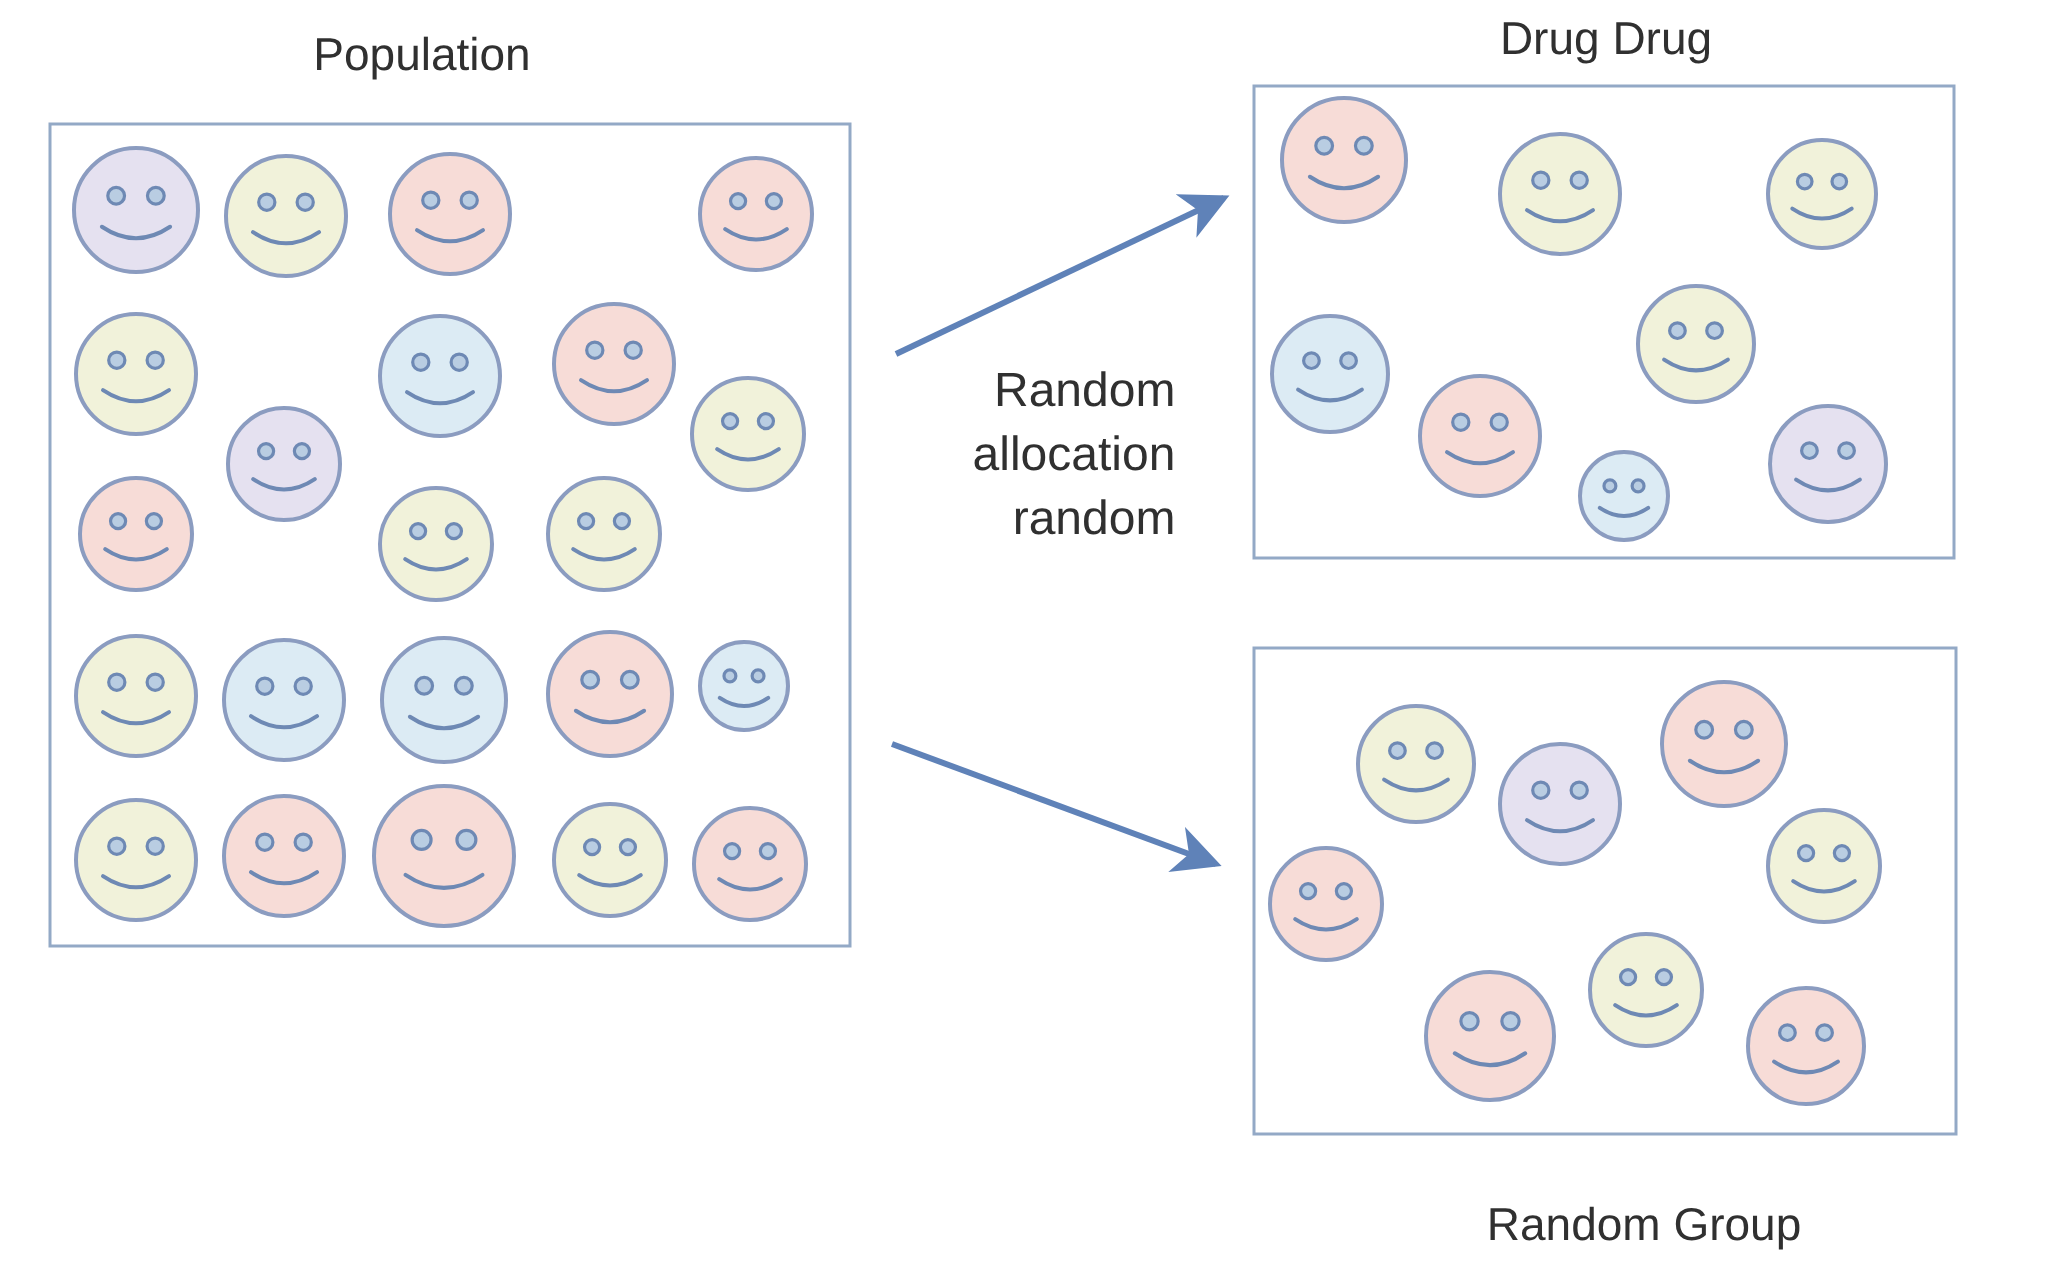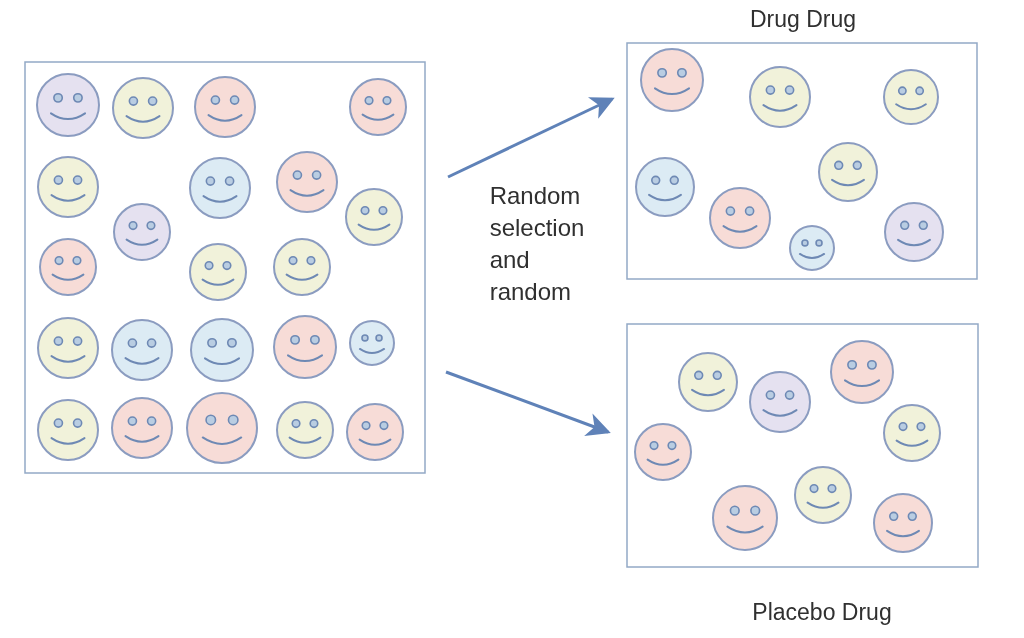--- a/index.html
+++ b/index.html
@@ -38,21 +38,21 @@
     white-space: nowrap;
   }
   .center-text {
     position: absolute;
     left: 537px;
     top: 180px;
     transform: translateX(-50%);
     color: #303030;
     font-size: 24px;
     line-height: 32px;
-    text-align: left;
+    text-align: right;
     white-space: nowrap;
   }
 </style>
 </head>
 <body>
 
 <div class="canvas">
 
   <svg width="1024" height="638" viewBox="0 0 1024 638">
     <defs>
@@ -297,25 +297,25 @@
         </g>
         <g transform="translate(903,523)">
           <circle cx="0" cy="0" r="29" fill="#f7dcd7" stroke="#8b9cc0" stroke-width="2"></circle>
           <circle cx="-9.28" cy="-6.67" r="3.915" fill="#b9cde2" stroke="#6e89b4" stroke-width="1.6"></circle>
           <circle cx="9.28" cy="-6.67" r="3.915" fill="#b9cde2" stroke="#6e89b4" stroke-width="1.6"></circle>
           <path d="M -15.950000000000001 7.83 Q 0 18.56 15.950000000000001 7.83" fill="none" stroke="#6e89b4" stroke-width="2" stroke-linecap="round"></path>
         </g>
       </g>
   </svg>
 
+  <div class="label" style="left:211px; top:14px;">Population</div>
 
   <div class="label" style="left:803px; top:6px;">Drug Drug</div>
 
-  <div class="label" style="left:822px; top:599px;">Placebo Drug</div>
+  <div class="label" style="left:822px; top:599px;">Random Group</div>
 
   <div class="center-text">
     <div>Random</div>
-    <div>selection</div>
-    <div>and</div>
+    <div>allocation</div>
     <div>random</div>
   </div>
 
 </div>
 
 </body></html>

